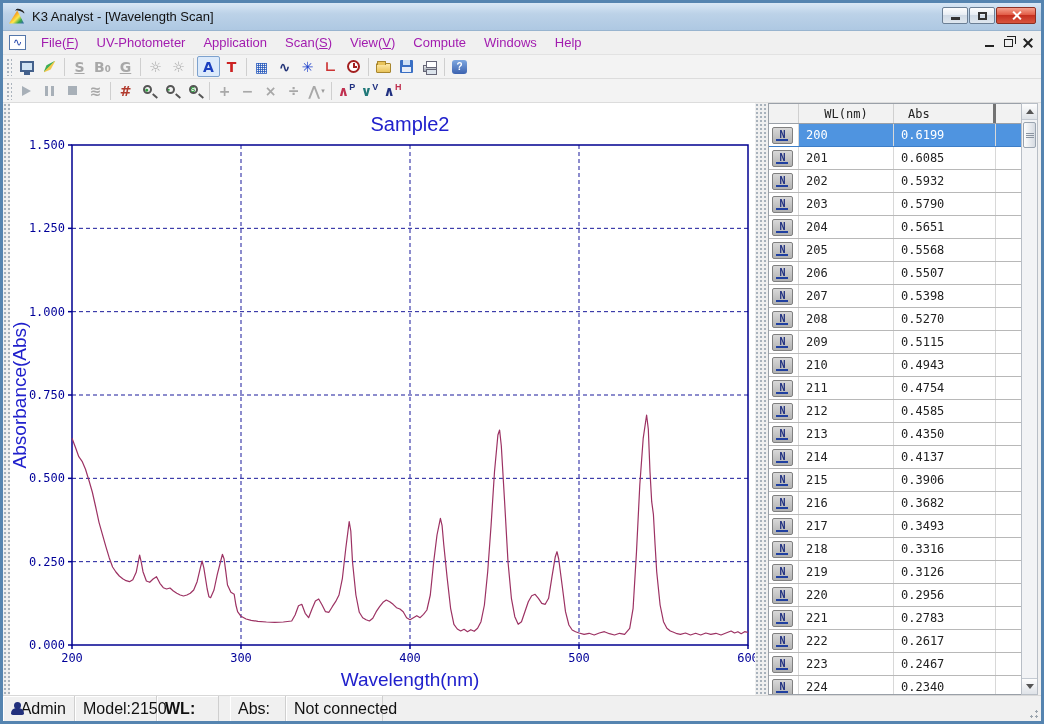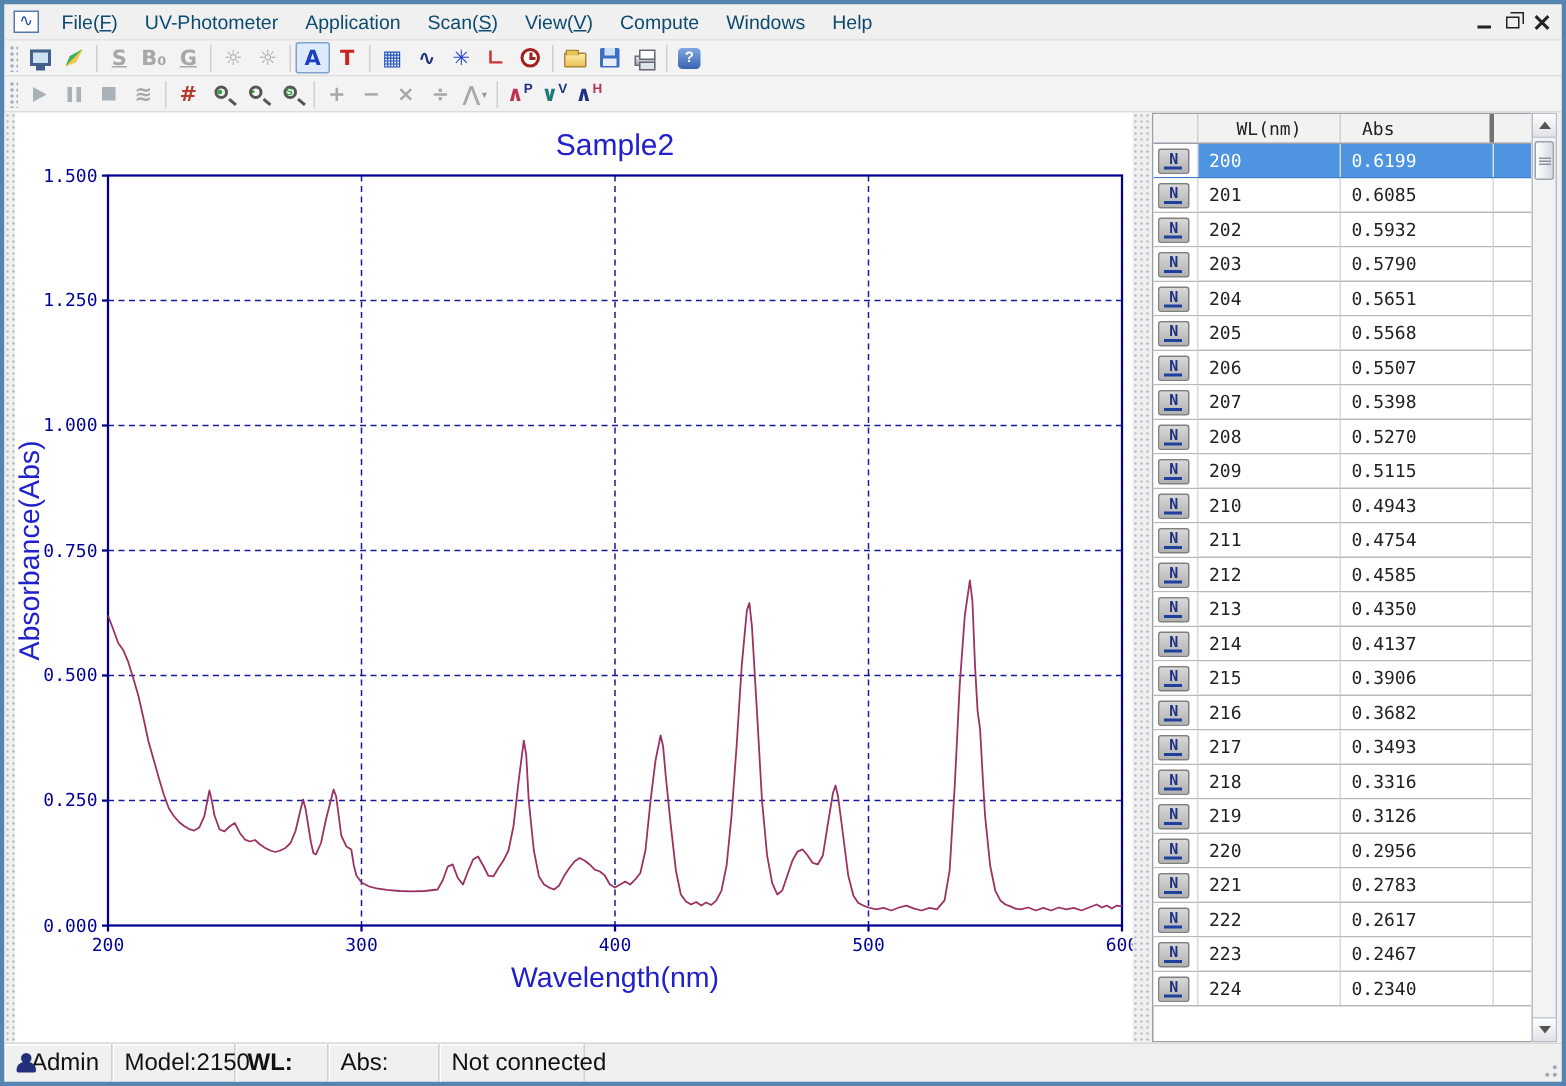--- a/index.html
+++ b/index.html
@@ -18,21 +18,21 @@
   .wbtn.close { width:40px; background:linear-gradient(#f5a08c,#e25d47 45%,#c42d1d 46%,#d8553f); border-color:#8c2f22; }
   .glyph-minbar { width:9px; height:3px; background:#333; margin-top:6px; }
   .glyph-maxbox { width:9px; height:8px; border:2px solid #333; }
   .glyph-x { position:relative; width:11px; height:11px; }
   .glyph-x::before,.glyph-x::after { content:""; position:absolute; left:5px; top:0; width:2px; height:11px; background:#fff; }
   .glyph-x::before { transform:rotate(45deg);} .glyph-x::after { transform:rotate(-45deg);}
 
   
   .menubar { height:24px; background:#f0f0f0; display:flex; align-items:center; padding:0 4px; position:relative; border-bottom:1px solid #e2e2e2; }
   .mdi-doc-icon { width:17px; height:15px; border:1px solid #5577aa; background:#fff; color:#2244aa; font-size:11px; line-height:12px; text-align:center; margin:0 6px 0 2px; }
-  .menu-item { font-size:13px; color:#0c4a6e; padding:3px 9px; cursor:default;text-align:center; }
+  .menu-item { font-size:13px; color:#a21caf; padding:3px 9px; cursor:default;text-align:center; }
   .menu-item u { text-decoration:underline; }
   .mdi-ctrls { position:absolute; right:8px; top:4px; display:flex; gap:10px; align-items:center; }
   .mdi-min { width:9px; height:2px; background:#222; margin-top:9px; }
   .mdi-restore { width:9px; height:8px; border:1.5px solid #222; position:relative; margin-top:3px; }
   .mdi-restore::before { content:""; position:absolute; left:2px; top:-4px; width:8px; height:7px; border:1.5px solid #222; border-left:none; border-bottom:none; }
   .mdi-close { position:relative; width:10px; height:10px; margin-top:3px; }
   .mdi-close::before,.mdi-close::after { content:""; position:absolute; left:4px; top:-1px; width:2px; height:12px; background:#222; }
   .mdi-close::before { transform:rotate(45deg);} .mdi-close::after { transform:rotate(-45deg);}
 
   
@@ -118,20 +118,38 @@
   .user-icon { width:13px; height:13px; position:relative; margin-right:4px; }
   .user-icon::before { content:""; position:absolute; left:3px; top:0; width:7px; height:7px; border-radius:50%; background:#22307c; }
   .user-icon::after { content:""; position:absolute; left:0; top:6px; width:13px; height:7px; border-radius:6px 6px 2px 2px; background:#22307c; }
   .resize-grip { position:absolute; right:2px; bottom:2px; width:13px; height:13px; background-image:radial-gradient(#9aa4ae 1.2px, transparent 1.4px); background-size:5px 5px; background-position:bottom right; clip-path:polygon(100% 0,100% 100%,0 100%); }
 </style>
 </head>
 <body>
 
 <div class="window">
 
+  <div class="titlebar">
+    <span class="app-icon">
+        <span class="tri"></span>
+        <span class="swoosh"></span>
+      </span>
+    <span class="title-text">K3 Analyst - [Wavelength Scan]</span>
+    <span class="win-btns">
+      <span class="wbtn min">
+          <span class="glyph-minbar"></span>
+        </span>
+      <span class="wbtn max">
+          <span class="glyph-maxbox"></span>
+        </span>
+      <span class="wbtn close">
+          <span class="glyph-x"></span>
+        </span>
+    </span>
+  </div>
 
   <div class="menubar">
     <span class="mdi-doc-icon">∿</span>
     <span id="menu-items" style="display:flex;">
         <span class="menu-item">File(<u>F</u>)</span>
         <span class="menu-item">UV-Photometer</span>
         <span class="menu-item">Application</span>
         <span class="menu-item">Scan(<u>S</u>)</span>
         <span class="menu-item">View(<u>V</u>)</span>
         <span class="menu-item">Compute</span>
@@ -545,18 +563,18 @@
       <div class="sbtn down">
           <span class="arr-dn"></span>
         </div>
     </div>
   </div>
 
   <div class="statusbar" id="status-bar">
     <div class="spanel" style="width: 72px;"><span class="user-icon"></span>Admin</div>
       <div class="spanel" style="width: 82px;">Model:2150</div>
       <div class="spanel" style="width: 62px; font-weight: bold;">WL:</div>
-      <div class="spanel" style="width: 74px;">Abs:</div>
+      <div class="spanel" style="width: 56px; margin-left: 11px;">Abs:</div>
       <div class="spanel" style="width: 97px;">Not connected</div>
       <div class="resize-grip"></div>
   </div>
 
 </div>
 
 </body></html>

